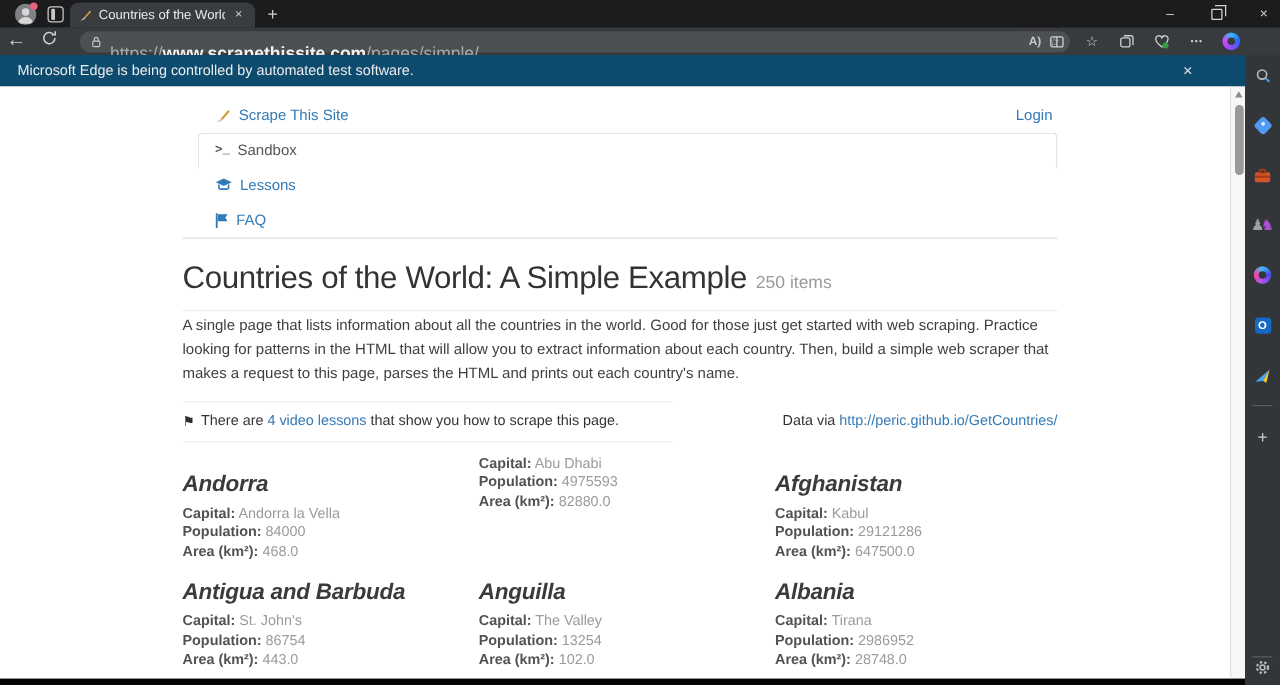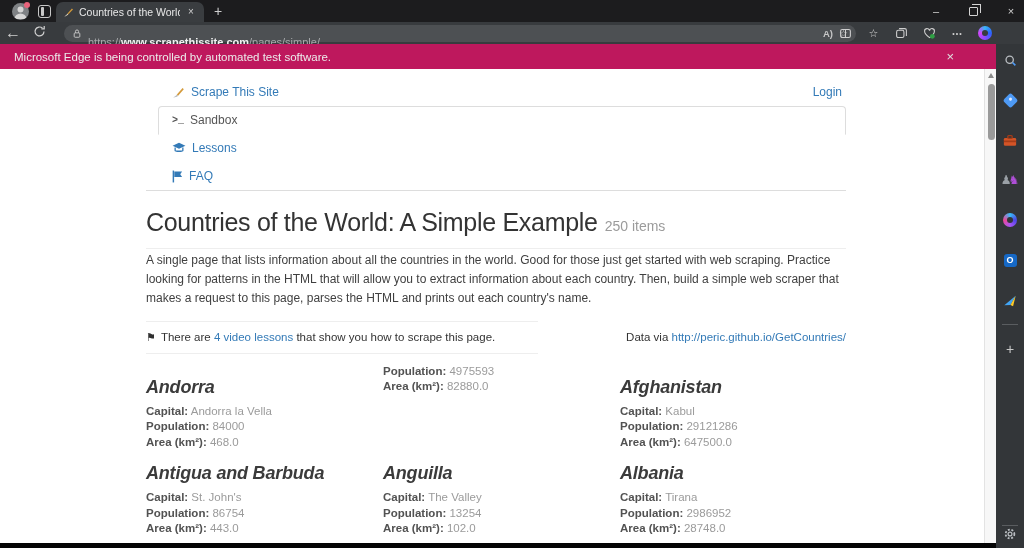--- a/index.html
+++ b/index.html
@@ -18,30 +18,30 @@
   .tab-close { width:12px; height:12px; color:#cfcfcf; font-size:10px; line-height:12px; text-align:center; }
   .newtab { position:absolute; left:210px; top:4px; width:16px; height:16px; color:#cfcfcf; font-size:14px; line-height:15px; text-align:center; }
   .wincontrols { position:absolute; right:6px; top:0; height:22px; display:flex; align-items:center; gap:26px; color:#d4d4d4; }
   .wc { font-size:11px; width:14px; text-align:center; }
   .wc-restore { width:9px; height:9px; border:1px solid #d4d4d4; border-radius:1px; position:relative; }
   .wc-restore::after { content:""; position:absolute; left:1.5px; top:-3.5px; width:8px; height:8px; border-top:1px solid #d4d4d4; border-right:1px solid #d4d4d4; }
 
   .toolbar { position:absolute; top:22px; left:0; width:1024px; height:22px; background:#383b3e; display:flex; align-items:center; }
   .navbtn { width:26px; text-align:center; color:#d0d0d0; flex:0 0 auto; }
   .addr { position:absolute; left:64px; top:3px; width:792px; height:17px; background:#4d5053; border-radius:9px; display:flex; align-items:center; padding:0 8px; gap:6px; }
-  .addr .url { font-size:11px; color:#a8aaac; white-space:nowrap; overflow:hidden; flex:1;margin-top:16px; }
+  .addr .url { font-size:14px; color:#a8aaac; white-space:nowrap; overflow:hidden; flex:1;margin-top:16px; }
   .addr .url b { color:#f2f2f2; font-weight:bold; }
   .addr-ic { font-size:10px; color:#c7c7c7; flex:0 0 auto; }
   .ra { font-size:9.5px; color:#c7c7c7; font-weight:bold; }
   .tb-icons { position:absolute; right:32px; top:0; height:22px; display:flex; align-items:center; gap:13px; }
   .ti { width:15px; height:15px; display:flex; align-items:center; justify-content:center; color:#cfcfcf; font-size:11px; }
   .copilot { width:14px; height:14px; border-radius:50%; background:conic-gradient(#37b8f6,#2a62ff,#8a4dff,#d544f9,#37b8f6); position:relative; }
   .copilot::after { content:""; position:absolute; left:4px; top:4px; width:6px; height:6px; border-radius:50%; background:#383b3e; }
 
-  .banner { position:absolute; top:44px; left:0; width:996px; height:25px; background:#be185d; display:flex; align-items:center; padding:0 14px; }
+  .banner { position:absolute; top:44px; left:0; width:996px; height:25px; background:#0c4a6e; display:flex; align-items:center; padding:0 14px; }
   .banner-text { font-size:11.5px; color:#ececec; flex:1; }
   .banner-close { color:#e0e0e0; font-size:13px; margin-right:28px; }
 
   
   .sidebar { position:absolute; top:44px; right:0; width:28px; height:504px; background:#333639; display:flex; flex-direction:column; align-items:center; padding-top:8px; gap:24px; }
   .sb { width:16px; height:16px; display:flex; align-items:center; justify-content:center; position:relative; }
   .tagic { width:11px; height:11px; background:#4e9af5; border-radius:2.5px; transform:rotate(45deg); position:relative; }
   .tagic::after { content:""; position:absolute; left:2.5px; top:2.5px; width:3px; height:3px; border-radius:50%; background:#dfeaff; }
   .chess1 { color:#9aa0a6; font-size:12px; margin-right:-3px; }
   .chess2 { color:#b04fd8; font-size:12px; }
@@ -263,20 +263,21 @@
     </div>
 
     <div class="grid">
         <div class="country">
           <h3>Andorra</h3>
           <div class="ci"><b>Capital:</b><span> Andorra la Vella</span></div>
           <div class="ci"><b>Population:</b><span> 84000</span></div>
           <div class="ci"><b>Area (km²):</b><span> 468.0</span></div>
         </div>
         <div class="country">
+          <div class="ci"><b>Capital:</b><span> Abu Dhabi</span></div>
           <div class="ci"><b>Population:</b><span> 4975593</span></div>
           <div class="ci"><b>Area (km²):</b><span> 82880.0</span></div>
         </div>
         <div class="country">
           <h3>Afghanistan</h3>
           <div class="ci"><b>Capital:</b><span> Kabul</span></div>
           <div class="ci"><b>Population:</b><span> 29121286</span></div>
           <div class="ci"><b>Area (km²):</b><span> 647500.0</span></div>
         </div>
         <div class="country">

